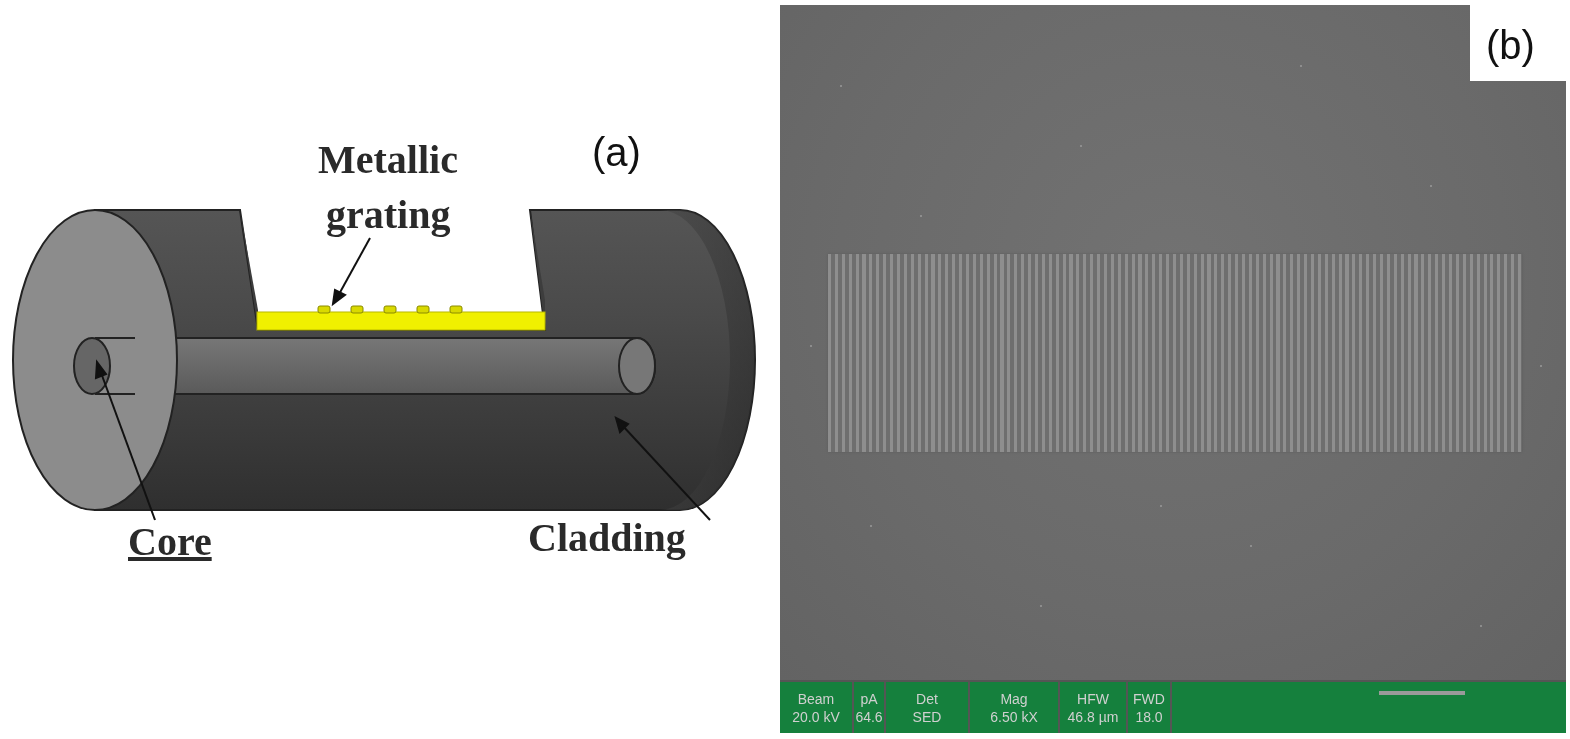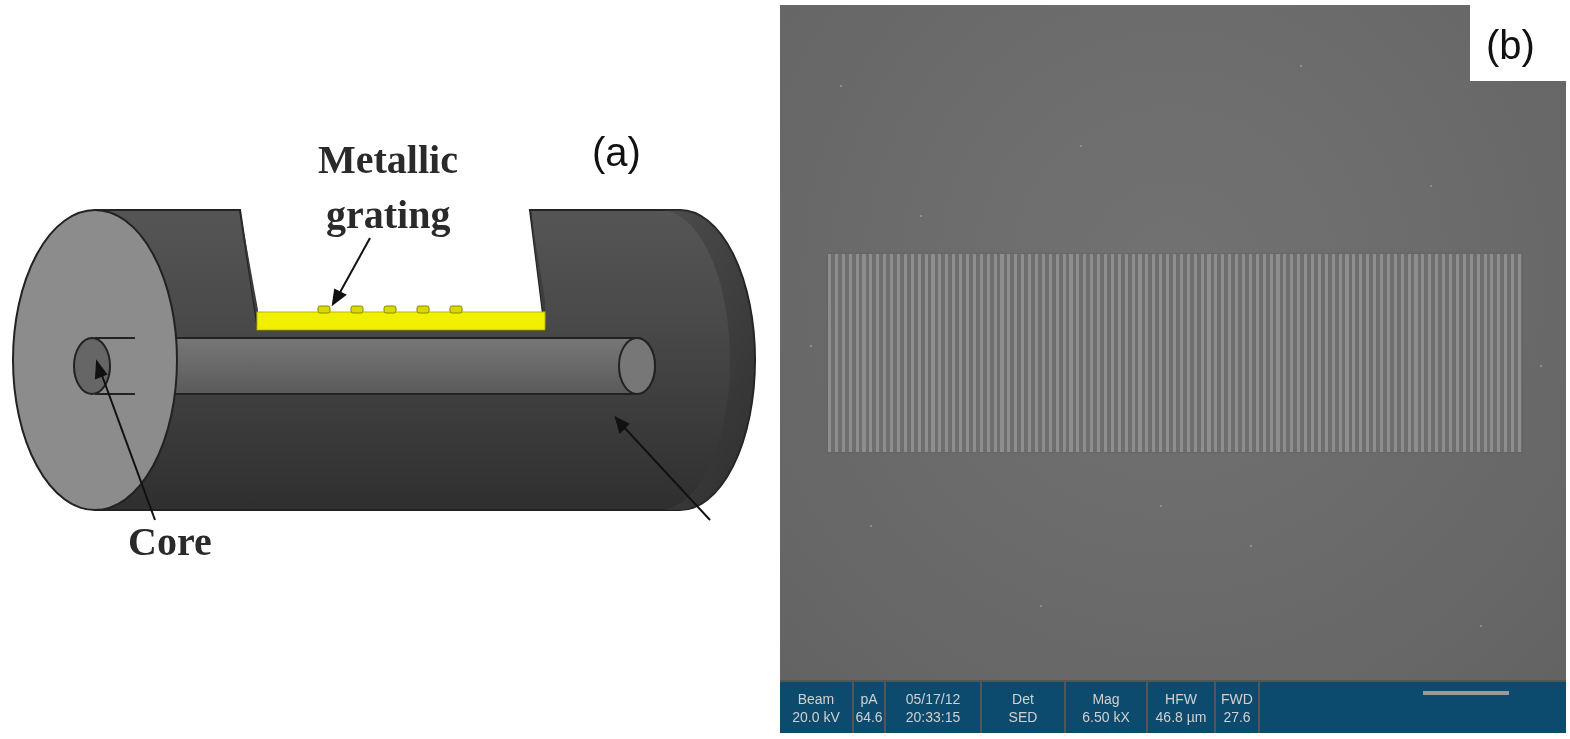--- a/index.html
+++ b/index.html
@@ -17,21 +17,21 @@
     background: radial-gradient(ellipse at 50% 40%, #727272 0%, #6a6a6a 60%, #636363 100%); }
   #grating { position:absolute; left:48px; top:249px; width:694px; height:198px;
     background-color:#7a7a7a;
     background-image: repeating-linear-gradient(90deg, #8e8e8e 0px, #8e8e8e 3px, #6e6e6e 3px, #6e6e6e 6.9px);
     box-shadow: 0 0 2px #5a5a5a; }
   #label-b-box { position:absolute; right:0; top:0; width:96px; height:76px; background:#ffffff; }
   #label-b-box span { position:absolute; left:16px; top:18px; font-size:40px; color:#111; }
   .speck { position:absolute; width:2px; height:2px; background:#9a9a9a; border-radius:1px; }
 
   
-  #info-bar { position:absolute; left:0; top:675px; width:786px; height:53px; background:#0c4a6e; display:flex; border-top:2px solid #555; box-sizing:border-box; }
+  #info-bar { position:absolute; left:0; top:675px; width:786px; height:53px; background:#15803d; display:flex; border-top:2px solid #555; box-sizing:border-box; }
   .cell { border-right:2px solid #555; display:flex; flex-direction:column; align-items:center; justify-content:center; color:#d0d0d0; font-size:14px; line-height:18px; box-sizing:border-box; }
   .cell span { display:block; white-space:nowrap; }
   #scale-cell { flex:1; display:flex; flex-direction:column; border-right:none; }
   #scale-top { height:24px; border-bottom:2px solid #555; position:relative; }
   #scale-line { position:absolute; left:10px; top:9px; width:86px; height:4px; background:#9a9a9a; }
   #scale-bottom { flex:1; }
 </style>
 </head>
 <body>
 
@@ -83,21 +83,22 @@
       <line x1="370" y1="238" x2="338" y2="296"></line>
       <polygon points="333,304 335,290 345,295"></polygon>
       <line x1="155" y1="520" x2="100" y2="370"></line>
       <polygon points="97,362 96,378 106,374"></polygon>
       <line x1="710" y1="520" x2="622" y2="425"></line>
       <polygon points="616,418 620,432 628,424"></polygon>
     </g>
   </svg>
   <div class="serif-label" style="left:318px;top:140px;">Metallic</div>
   <div class="serif-label" style="left:326px;top:195px;">grating</div>
-  <div class="serif-label" style="left:128px;top:522px;">Core</div>
+  <div class="serif-label" style="left:128px;top:522px;text-decoration:underline;">Core</div>
+  <div class="serif-label" style="left:528px;top:518px;">Cladding</div>
   <div class="panel-letter" style="left:592px;top:132px;">(a)</div>
 </div>
 
 <div id="panel-b">
   <div id="sem-bg">
     <div class="speck" style="left:60px;top:80px"></div>
     <div class="speck" style="left:140px;top:210px"></div>
     <div class="speck" style="left:300px;top:140px"></div>
     <div class="speck" style="left:520px;top:60px"></div>
     <div class="speck" style="left:650px;top:180px"></div>
@@ -116,39 +117,35 @@
 
   <div id="info-bar">
     <div class="cell" style="width:74px">
       <span>Beam</span>
       <span>20.0 kV</span>
     </div>
     <div class="cell" style="width:32px">
       <span>pA</span>
       <span>64.6</span>
     </div>
-    <div class="cell" style="width:96px">
-      <span>05/17/12</span>
-      <span>20:33:15</span>
-    </div>
     <div class="cell" style="width:84px">
       <span>Det</span>
       <span>SED</span>
     </div>
-    <div class="cell" style="width:82px">
+    <div class="cell" style="width:90px">
       <span>Mag</span>
       <span>6.50 kX</span>
     </div>
     <div class="cell" style="width:68px">
       <span>HFW</span>
       <span>46.8 µm</span>
     </div>
     <div class="cell" style="width:44px">
       <span>FWD</span>
-      <span>27.6</span>
+      <span>18.0</span>
     </div>
     <div class="cell" id="scale-cell">
       <div id="scale-top">
         <div id="scale-line"></div>
 
       </div>
       <div id="scale-bottom"></div>
     </div>
   </div>
 </div>

